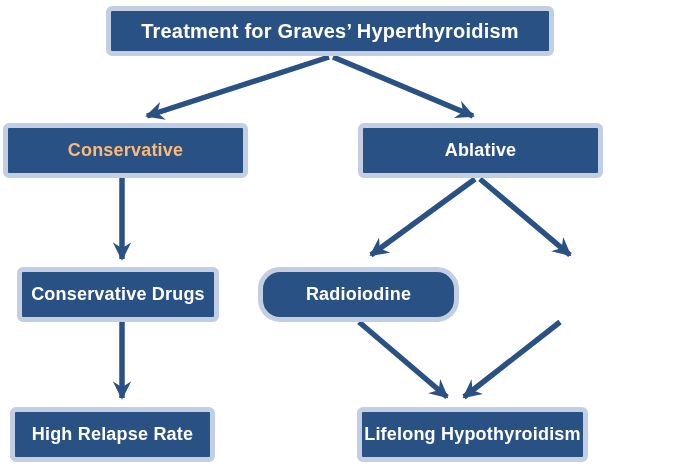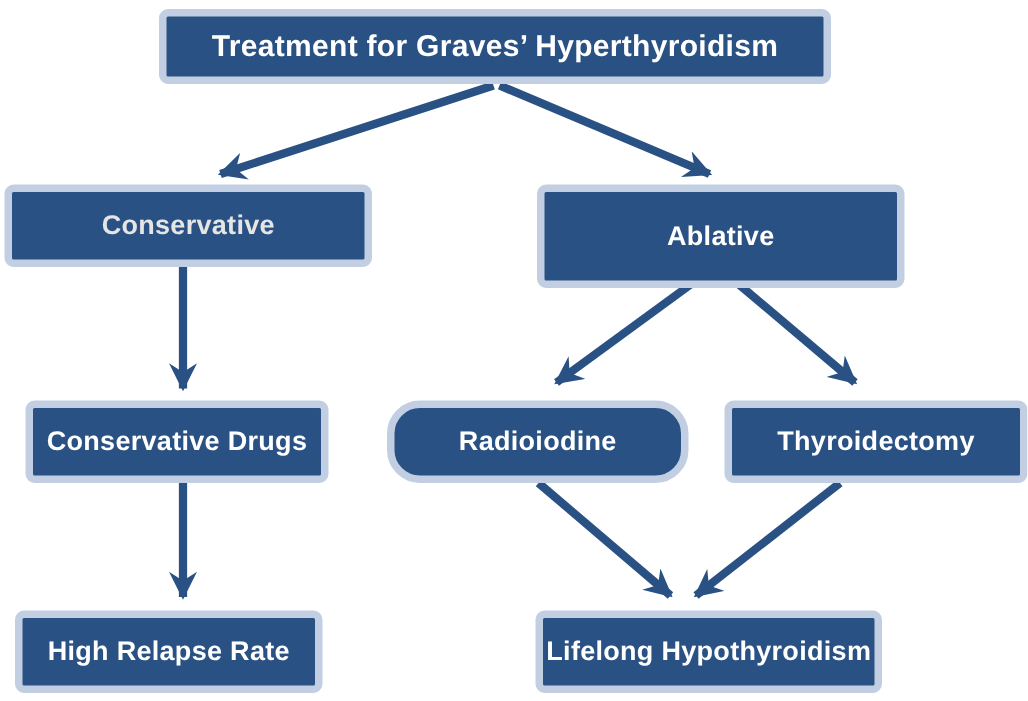--- a/index.html
+++ b/index.html
@@ -48,34 +48,31 @@
       <line x1="122" y1="177" x2="122" y2="259" stroke="#2a5183" stroke-width="5.5" marker-end="url(#arrowhead)"></line>
       <line x1="475" y1="179" x2="371" y2="255" stroke="#2a5183" stroke-width="5.5" marker-end="url(#arrowhead)"></line>
       <line x1="480" y1="179" x2="570" y2="255" stroke="#2a5183" stroke-width="5.5" marker-end="url(#arrowhead)"></line>
       <line x1="122" y1="321" x2="122" y2="398" stroke="#2a5183" stroke-width="5.5" marker-end="url(#arrowhead)"></line>
       <line x1="359" y1="322" x2="447" y2="397" stroke="#2a5183" stroke-width="5.5" marker-end="url(#arrowhead)"></line>
       <line x1="560" y1="322" x2="464" y2="397" stroke="#2a5183" stroke-width="5.5" marker-end="url(#arrowhead)"></line>
     </svg>
 <div class="node title" style="left: 106px; top: 6px; width: 448px; height: 50px; background: rgb(42, 81, 131); border-color: rgb(194, 207, 226); color: rgb(255, 255, 255);">
       <span>Treatment for Graves’ Hyperthyroidism</span>
     </div>
-    <div class="node" style="left: 3px; top: 123px; width: 245px; height: 55px; background: rgb(42, 81, 131); border-color: rgb(194, 207, 226); color: #e5e5e5;">
+    <div class="node" style="left: 3px; top: 123px; width: 245px; height: 55px; background: rgb(42, 81, 131); border-color: rgb(194, 207, 226); color: #fdba74;">
       <span>Conservative</span>
     </div>
-    <div class="node" style="left: 358px; top: 123px; width: 245px; height: 69px; background: rgb(42, 81, 131); border-color: rgb(194, 207, 226); color: rgb(255, 255, 255);">
+    <div class="node" style="left: 358px; top: 123px; width: 245px; height: 55px; background: rgb(42, 81, 131); border-color: rgb(194, 207, 226); color: rgb(255, 255, 255);">
       <span>Ablative</span>
     </div>
     <div class="node" style="left: 17px; top: 267px; width: 202px; height: 55px; background: rgb(42, 81, 131); border-color: rgb(194, 207, 226); color: rgb(255, 255, 255);">
       <span>Conservative Drugs</span>
     </div>
     <div class="node" style="left: 258px; top: 267px; width: 201px; height: 55px; background: rgb(42, 81, 131); border-color: rgb(194, 207, 226); color: rgb(255, 255, 255); border-radius: 22px;">
       <span>Radioiodine</span>
-    </div>
-    <div class="node" style="left: 483px; top: 267px; width: 202px; height: 55px; background: rgb(42, 81, 131); border-color: rgb(194, 207, 226); color: rgb(255, 255, 255);">
-      <span>Thyroidectomy</span>
     </div>
     <div class="node" style="left: 10px; top: 407px; width: 205px; height: 55px; background: rgb(42, 81, 131); border-color: rgb(194, 207, 226); color: rgb(255, 255, 255);">
       <span>High Relapse Rate</span>
     </div>
     <div class="node" style="left: 357px; top: 407px; width: 231px; height: 55px; background: rgb(42, 81, 131); border-color: rgb(194, 207, 226); color: rgb(255, 255, 255);">
       <span>Lifelong Hypothyroidism</span>
     </div>
   </div>
 
 </body></html>

